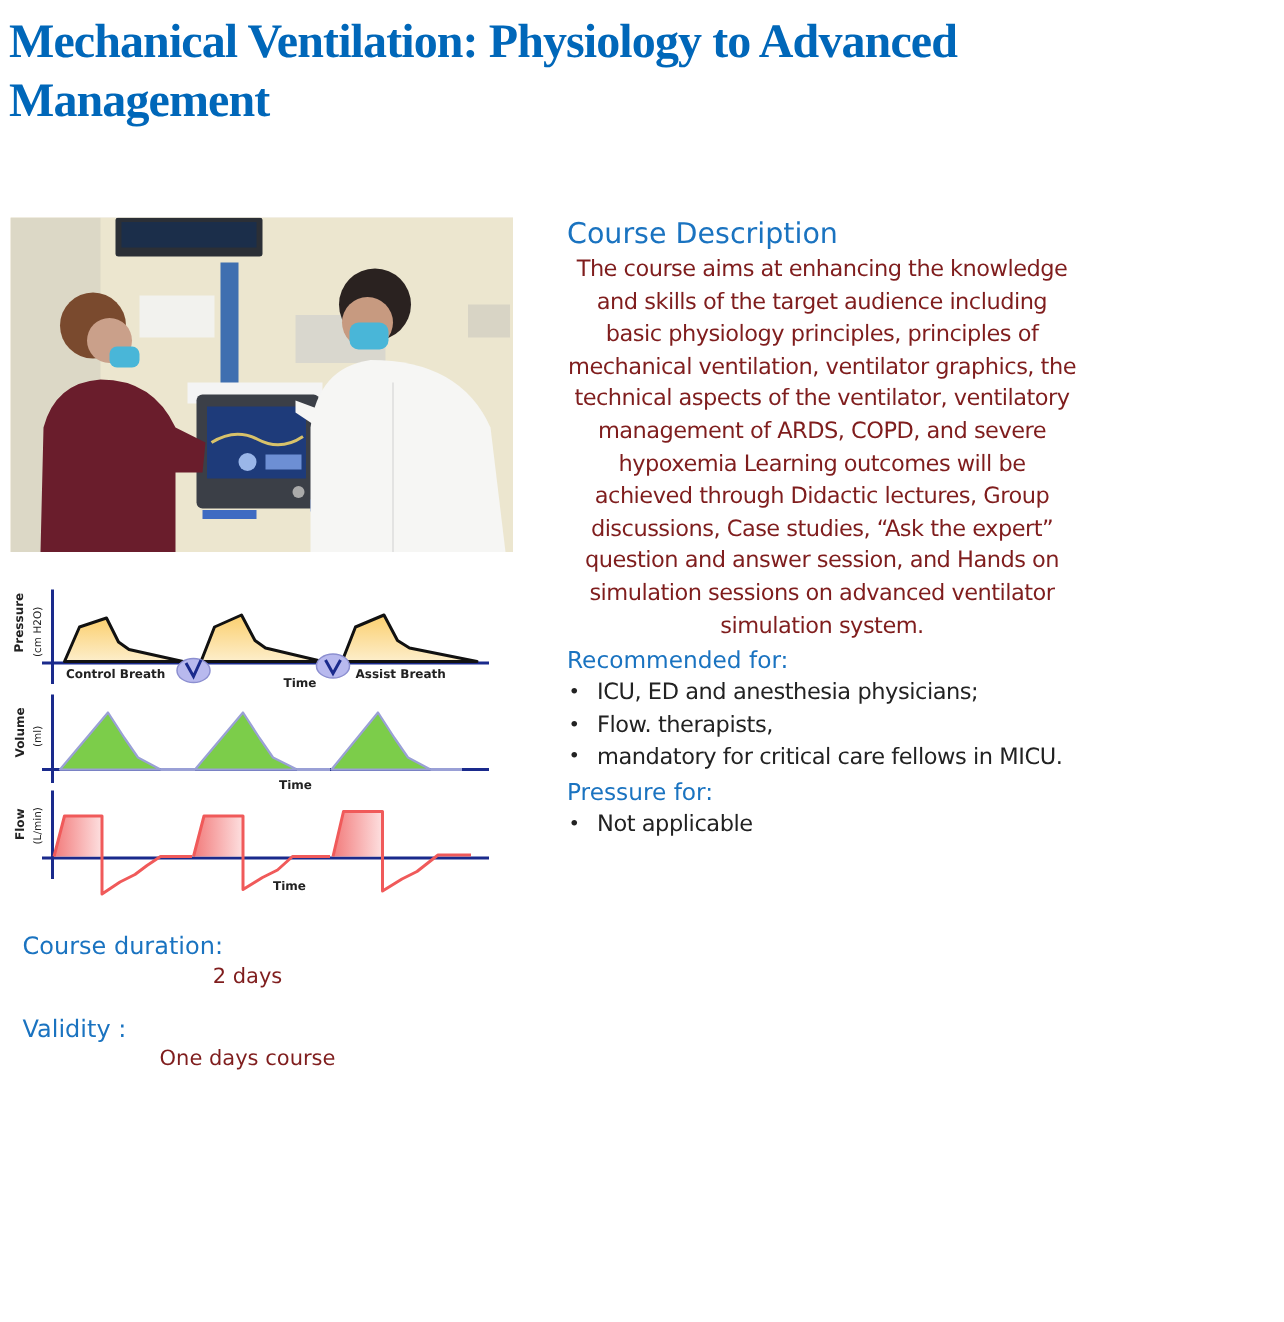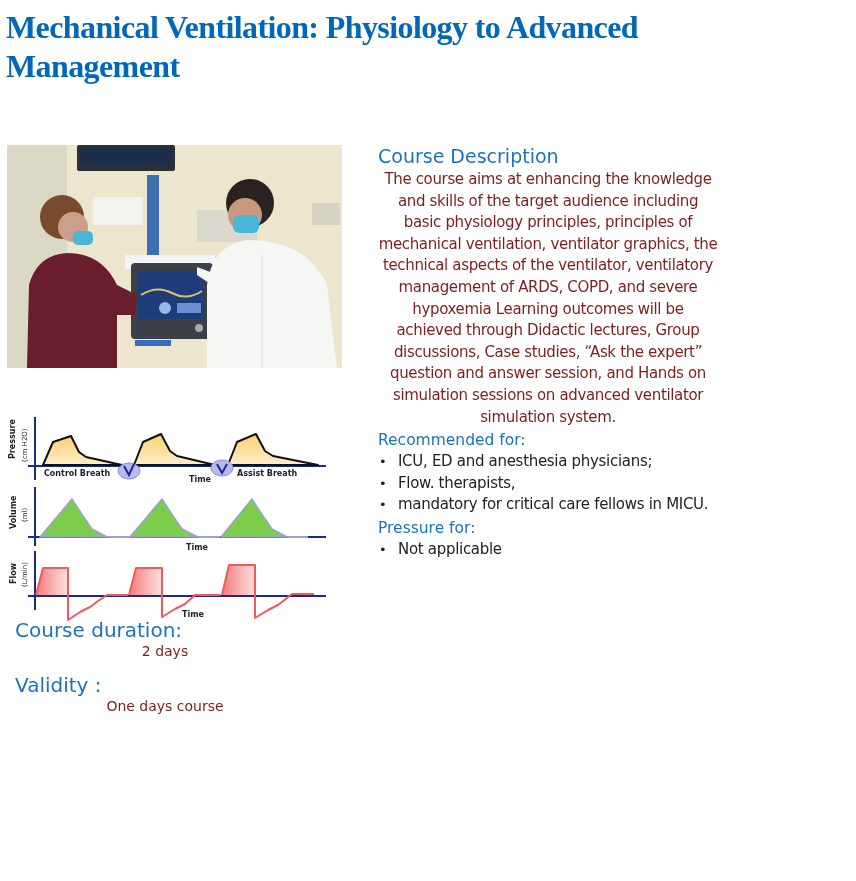--- a/index.html
+++ b/index.html
@@ -12,21 +12,21 @@
     font-family: Liberation Serif, serif; font-weight: bold;
     font-size: 32px; line-height: 39px; color: #0067b9; letter-spacing: -0.6px;
     margin: 0;
   }
   .photo {
     position: absolute; left: 7px; top: 145px; width: 335px; height: 223px;
     overflow: hidden; background: #e9e4cf;
   }
   .photo svg { display: block; }
   .waves {
-    position: absolute; left: 0; top: 412px; width: 340px; height: 215px;
+    position: absolute; left: 0; top: 388px; width: 340px; height: 215px;
   }
   .section-head {
     font-family: "DejaVu Sans", sans-serif; color: #1a73c0; margin: 0;
     font-weight: normal;
   }
   .body-text {
     font-family: "DejaVu Sans", sans-serif; color: #7f1d1d; margin: 0; text-align: center;
   }
   .right-col { position: absolute; left: 378px; top: 144px; width: 340px; }
   .right-col .section-head.big { font-size: 19px; line-height: 25px; }
@@ -34,21 +34,21 @@
   .right-col .section-head.small { font-size: 15.5px; line-height: 21px; margin-top: 2px; }
   ul.bullets { list-style: none; margin: 0; padding: 0; }
   ul.bullets li {
     position: relative; padding-left: 20px; font-size: 15px; line-height: 21.6px;
     color: #222; letter-spacing: -0.3px;
   }
   ul.bullets li .dot {
     position: absolute; left: 1px; top: 0; font-size: 13px;
   }
   .left-meta { position: absolute; left: 15px; top: 620px; width: 300px; }
-  .left-meta .section-head { font-size: 20px; line-height: 21px; }
+  .left-meta .section-head { font-size: 16px; line-height: 21px; }
   .left-meta .body-text { font-size: 14px; line-height: 20px; }
   .left-meta .gap { height: 14px; }
 </style>
 </head>
 <body>
 
 <h1 class="title">Mechanical Ventilation: Physiology to Advanced Management</h1>
 
 <div class="photo">
   <svg width="335" height="223" viewBox="0 0 335 223">

